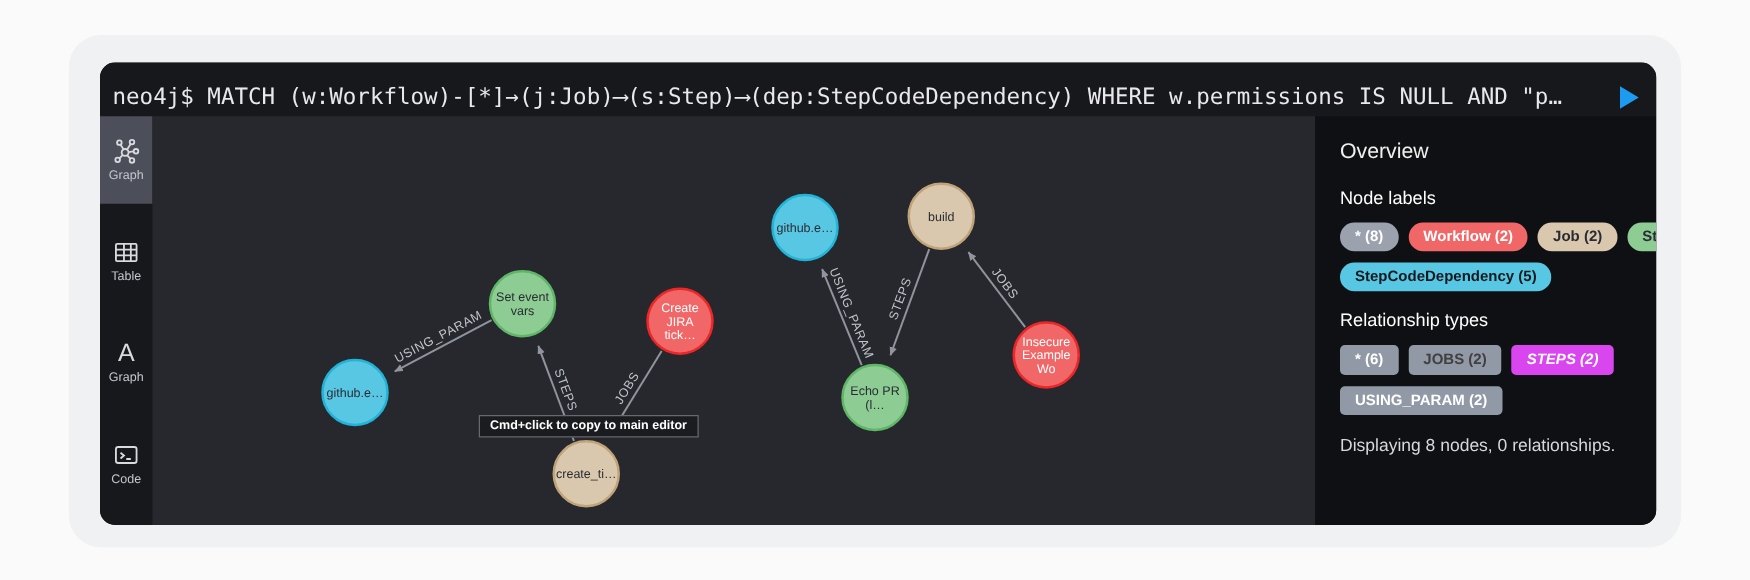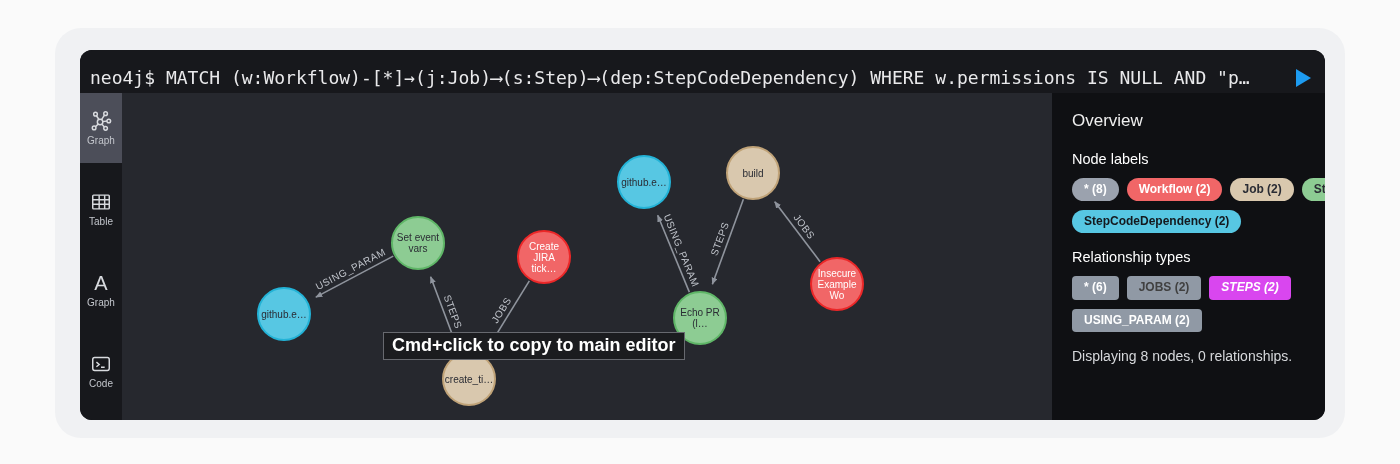--- a/index.html
+++ b/index.html
@@ -31,21 +31,21 @@
   .side-item.selected { background:#4c4e59; }
   .side-item + .side-item { margin-top:11px; }
   .side-item .icon { width:22px; height:22px; display:flex; align-items:center; justify-content:center; }
   .side-item .lbl { font-size:10px; color:#c3c6cc; }
   .side-item .a-glyph { font-size:20px; line-height:20px; color:#d8dade; font-weight:400; }
 
   .canvas { flex:1 1 auto; background:#26282e; position:relative; overflow:hidden; }
   .canvas svg { position:absolute; left:0; top:0; }
 
   .graph-tooltip { position:absolute; background:#1b1c1f; border:1px solid #67696f;
-                   color:#ffffff; font-weight:bold; font-size:18px; padding:2px 8px 3px;
+                   color:#ffffff; font-weight:bold; font-size:10px; padding:2px 8px 3px;
                    white-space:nowrap; }
 
   
   .overview { flex:0 0 273px; background:#0f1013; padding:18px 20px; overflow:hidden; color:#e8e8ea; }
   .ov-title { font-size:17px; font-weight:400; color:#efefef; margin-bottom:20px; }
   .ov-heading { font-size:14.5px; font-weight:normal; color:#ffffff; margin-bottom:11px; }
   .pill-wrap { display:flex; flex-wrap:wrap; column-gap:8px; row-gap:9px; margin-bottom:16px; }
   .pill-wrap.nodelabels { width:330px; }
   .pill { font-size:12px; font-weight:bold; padding:5px 12px 5px; border-radius:999px;
           cursor:pointer; white-space:nowrap; line-height:1.1; }
@@ -170,21 +170,21 @@
       </div>
 
       <aside class="overview">
         <div class="ov-title">Overview</div>
         <div class="ov-heading">Node labels</div>
         <div class="pill-wrap nodelabels" id="node-pills">
             <span class="pill" style="background: rgb(155, 162, 174); color: rgb(255, 255, 255);">* (8)</span>
             <span class="pill" style="background: rgb(241, 102, 103); color: rgb(255, 255, 255);">Workflow (2)</span>
             <span class="pill" style="background: rgb(217, 200, 174); color: rgb(42, 44, 52);">Job (2)</span>
             <span class="pill" style="background: rgb(141, 204, 147); color: rgb(42, 44, 52);">Step (2)</span>
-            <span class="pill" style="background: rgb(87, 199, 227); color: rgb(20, 25, 30);">StepCodeDependency (2)</span>
+            <span class="pill" style="background: rgb(87, 199, 227); color: rgb(20, 25, 30);">StepCodeDependency (5)</span>
           </div>
         <div class="ov-heading">Relationship types</div>
         <div class="pill-wrap" id="rel-pills">
             <span class="pill rel" style="background: rgb(144, 153, 165); color: rgb(255, 255, 255);">* (6)</span>
             <span class="pill rel" style="background: rgb(144, 153, 165); color: #404040;">JOBS (2)</span>
             <span class="pill rel" style="background: #d946ef; color: rgb(255, 255, 255); font-style: italic;">STEPS (2)</span>
             <span class="pill rel" style="background: rgb(144, 153, 165); color: rgb(255, 255, 255);">USING_PARAM (2)</span>
           </div>
         <div class="ov-status">Displaying 8 nodes, 0 relationships.</div>
       </aside>

